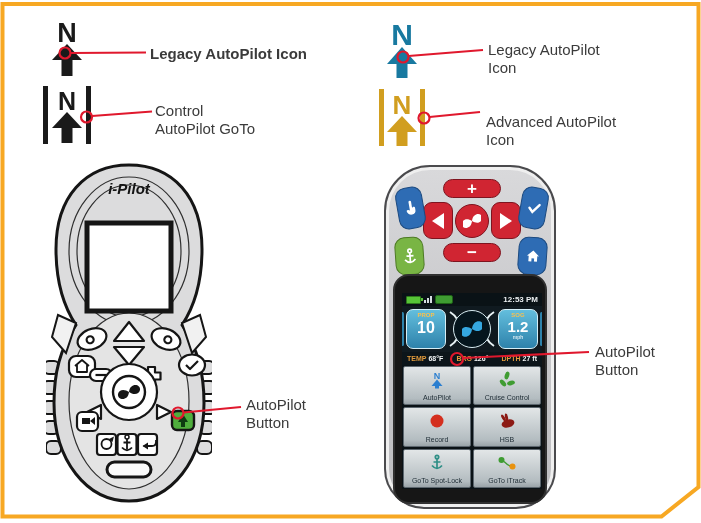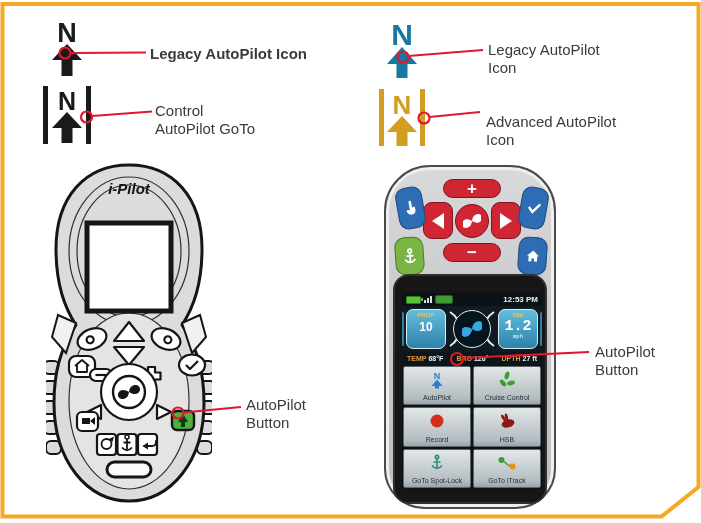--- a/index.html
+++ b/index.html
@@ -32,21 +32,21 @@
   .batt:after{content:"";position:absolute;right:-3px;top:1px;width:2px;height:3px;background:#57c437;}
   .bars{display:flex;align-items:flex-end;gap:1px;}
   .bars i{display:block;width:2px;background:#d7dee2;}
   .pill{width:16px;height:7px;background:#3f9c32;border:1px solid #1f6316;border-radius:2px;}
   .time{margin-left:auto;color:#e9edef;font-size:8px;font-weight:bold;}
   .gauges{position:absolute;left:0;top:13px;width:100%;height:46px;background:#101a20;}
   .gtile{position:absolute;top:3px;width:40px;height:40px;border-radius:7px;
     background:linear-gradient(180deg,#63bedd 0%,#2e82ab 100%);border:1px solid #d5eef6;
     box-sizing:border-box;text-align:center;color:#fff;}
   .glabel{font-size:6px;font-weight:bold;color:#f7c14f;margin-top:2px;line-height:7px;}
-  .gvalue{font-size:12px;font-weight:bold;line-height:17px;}
+  .gvalue{font-size:16px;font-weight:bold;line-height:17px;}
   .gunit{font-size:5.5px;line-height:6px;}
   .gcenter{position:absolute;left:51px;top:4px;width:38px;height:38px;border-radius:50%;
     background:#05151d;border:1.5px solid #d8ecf2;box-sizing:border-box;display:flex;align-items:center;justify-content:center;}
   .sliver{position:absolute;top:6px;width:3px;height:34px;background:#2e82ab;border-radius:2px;}
   .readouts{position:absolute;left:0;top:59px;width:100%;height:13px;display:flex;align-items:center;
     justify-content:space-between;padding:0 5px;box-sizing:border-box;background:#0c151a;}
   .readouts .ro{display:flex;gap:2px;align-items:baseline;}
   .rolabel{font-size:7px;font-weight:bold;color:#e09a3c;}
   .rovalue{font-size:7px;font-weight:bold;color:#f2f5f6;}
   .menu{position:absolute;left:0;top:72px;width:100%;height:124px;display:grid;
@@ -258,21 +258,21 @@
             <div class="gvalue">10</div>
           </div>
           <svg class="abs" style="left:44px;top:3px;" width="52" height="40" viewBox="0 0 52 40">
             <path d="M4 3 a20 20 0 0 1 0 34 M48 3 a20 20 0 0 0 0 34" stroke="#e8f2f5" stroke-width="2" fill="none"></path>
           </svg>
           <div class="gcenter">
             <svg width="20" height="20" viewBox="0 0 20 20">
               <path d="M10 10 c1,-11 13,-9 11,-2 c-1.5,5 -7,5 -11,2 Z M10 10 c-1,11 -13,9 -11,2 c1.5,-5 7,-5 11,-2 Z" fill="#35a7e0"></path>
             </svg>
           </div>
-          <div class="gtile" style="right:4px;font-family:Liberation Mono, monospace;">
+          <div class="gtile" style="right:4px;">
             <div class="glabel">SOG</div>
             <div class="gvalue" style="font-size:15px;line-height:15px;">1.2</div>
             <div class="gunit">mph</div>
           </div>
         </div>
 
         <div class="readouts">
           <span class="ro">
             <span class="rolabel">TEMP</span>
             <span class="rovalue">68°F</span>

